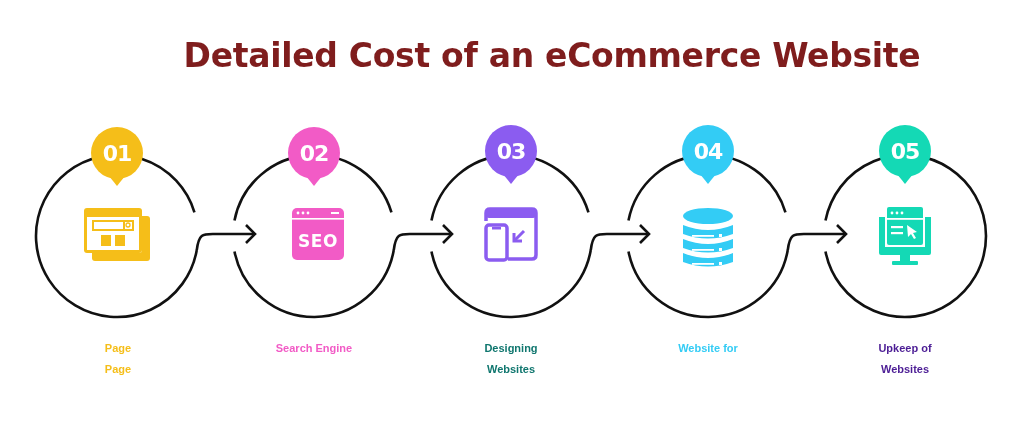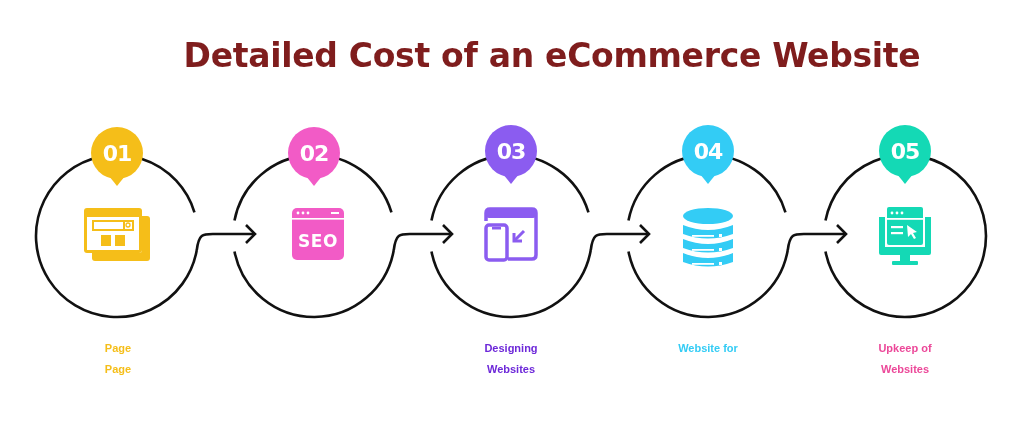--- a/index.html
+++ b/index.html
@@ -138,24 +138,25 @@
       <path d="M28,18 L38,25 L34,26 L37,31 L35,32 L32,27 L29,30 Z" fill="#ffffff"></path>
     </g>
   </g>
 </svg>
 
 <div class="step-label" style="left: 33px; color: rgb(245, 190, 25);">
   <div>Page</div>
   <div>Page</div>
 </div>
 <div class="step-label" style="left: 229px; color: rgb(242, 91, 198);">
+  <div>Search Engine</div>
 </div>
-<div class="step-label" style="left: 426px; color: #6d28d9;">
+<div class="step-label" style="left: 426px; color: #0f766e;">
   <div>Designing</div>
   <div>Websites</div>
 </div>
 <div class="step-label" style="left: 623px; color: rgb(51, 204, 245);">
   <div>Website for</div>
 </div>
-<div class="step-label" style="left: 820px; color: #ec4899;">
+<div class="step-label" style="left: 820px; color: #4c1d95;">
   <div>Upkeep of</div>
   <div>Websites</div>
 </div>
 
 </body></html>

